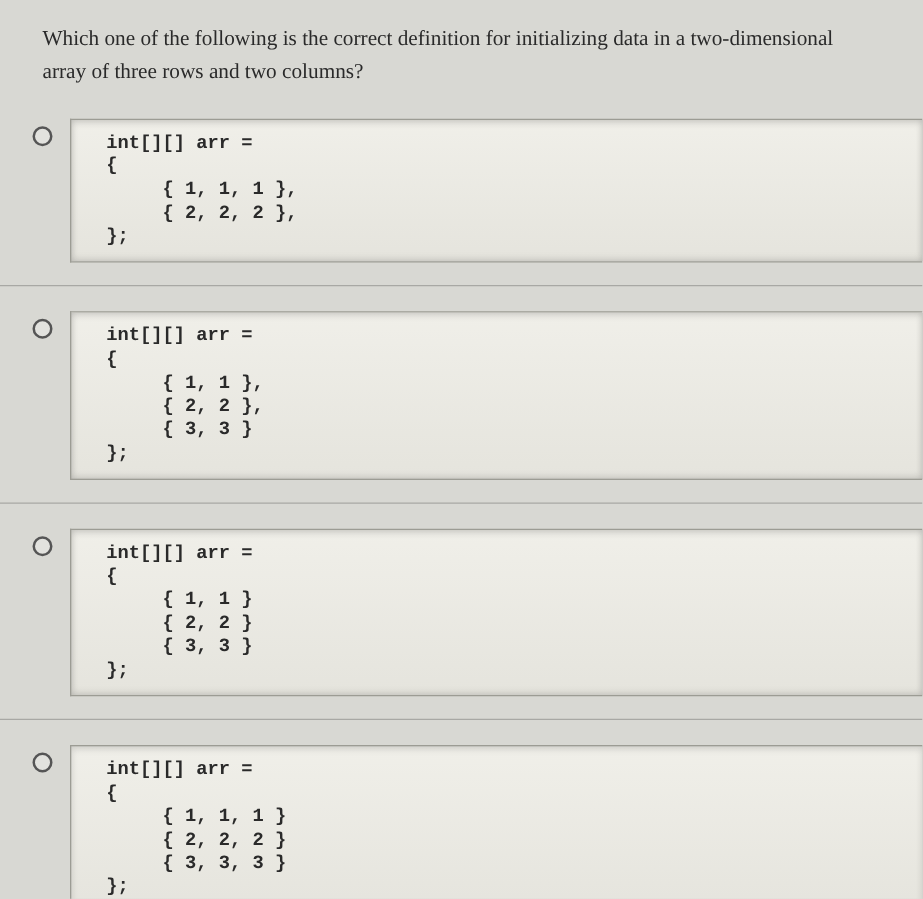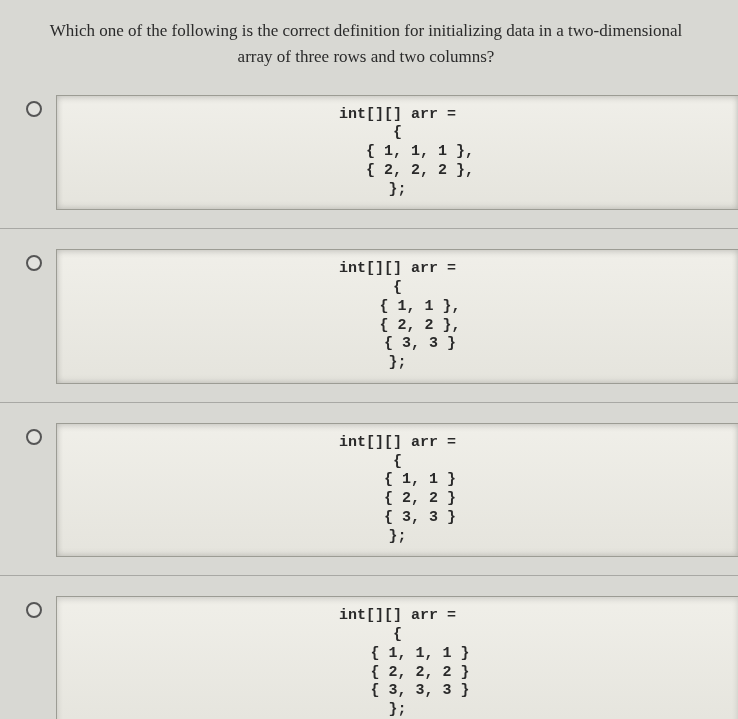--- a/index.html
+++ b/index.html
@@ -1,15 +1,15 @@
 <!DOCTYPE html>
 <html><head>
 <meta charset="utf-8">
 <style>
-  * { box-sizing: border-box; margin: 0; padding: 0; text-align: center; }
+  * { box-sizing: border-box; margin: 0; padding: 0; }
   body {
     background: #d8d8d3;
     font-family: Georgia, 'Times New Roman', serif;
     width: 738px;
     height: 719px;
     overflow: hidden;
     padding: 18px 0 0 34px;
   }
   .question {
     font-size: 17px;
@@ -38,21 +38,21 @@
     flex-shrink: 0;
     margin-top: 6px;
     margin-left: -8px;
     cursor: pointer;
   }
   .codebox {
     flex: 1;
     background: linear-gradient(180deg,#f0efe9 0%,#e5e4dd 100%);
     border: 1px solid #9c9c94;
     border-right: none;
-    padding: 10px 14px 10px 14px;
+    padding: 10px 14px 10px 28px;
     box-shadow: inset 0 2px 6px rgba(0,0,0,0.15), inset 0 -2px 6px rgba(0,0,0,0.1);
   }
   .codebox.last {
     border-bottom: none;
     box-shadow: inset 0 2px 6px rgba(0,0,0,0.15);
   }
   pre {
     font-family: "Courier New", Courier, monospace;
     font-size: 15px;
     font-weight: bold;

